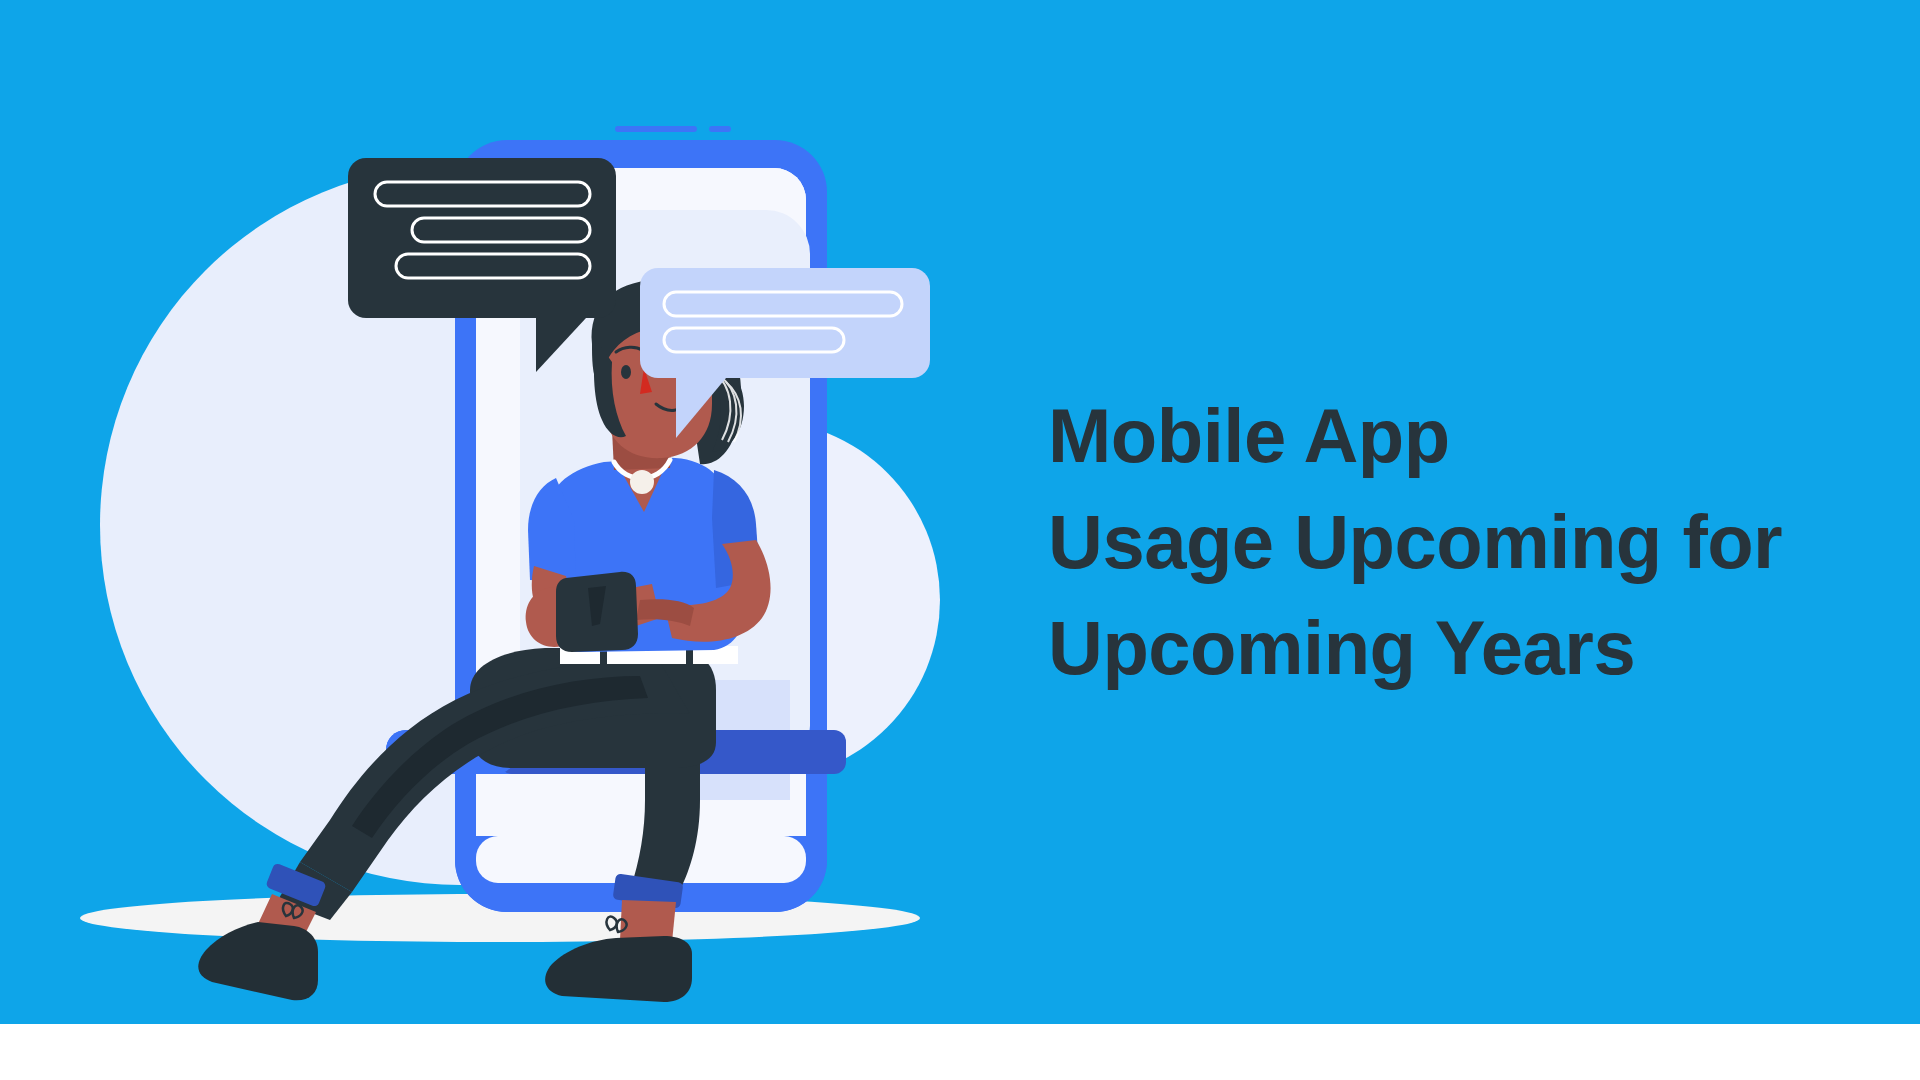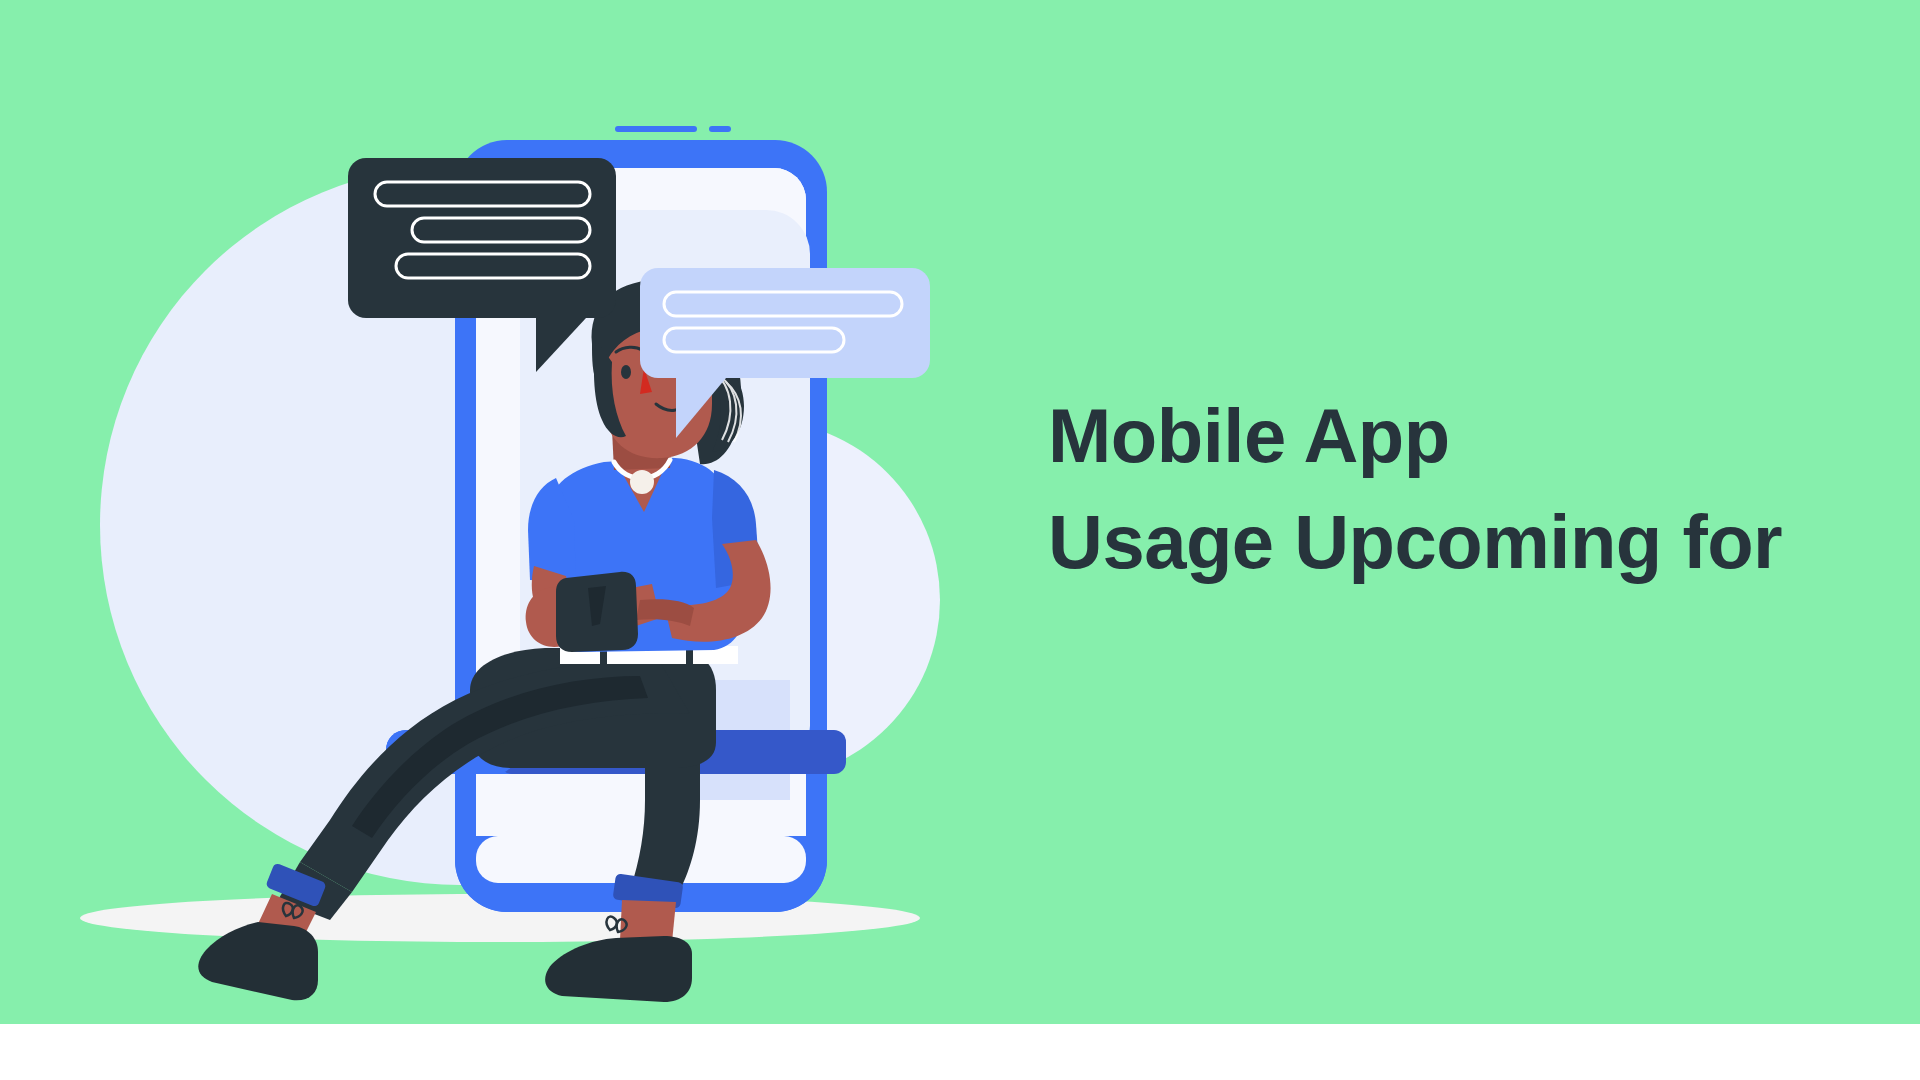--- a/index.html
+++ b/index.html
@@ -12,21 +12,21 @@
     width: 1920px;
     height: 1080px;
     overflow: hidden;
     font-family: "Liberation Sans", sans-serif;
   }
 
   .slide {
     position: relative;
     width: 1920px;
     height: 1024px;
-    background: #86efac;
+    background: #0ea5e9;
   }
 
   
   .illustration {
     position: absolute;
     left: 0px;
     top: 0px;
     width: 1060px;
     height: 1080px;
   }
@@ -289,15 +289,16 @@
         <rect x="412" y="218" width="178" height="24" rx="12" fill="none" stroke="#ffffff" stroke-width="3"></rect>
         <rect x="396" y="254" width="194" height="24" rx="12" fill="none" stroke="#ffffff" stroke-width="3"></rect>
       </g>
 
     </svg>
   </div>
 
   <div class="heading-block">
     <span class="heading-line">Mobile App</span>
     <span class="heading-line">Usage Upcoming for</span>
+    <span class="heading-line">Upcoming Years</span>
   </div>
 
 </div>
 
 </body></html>

